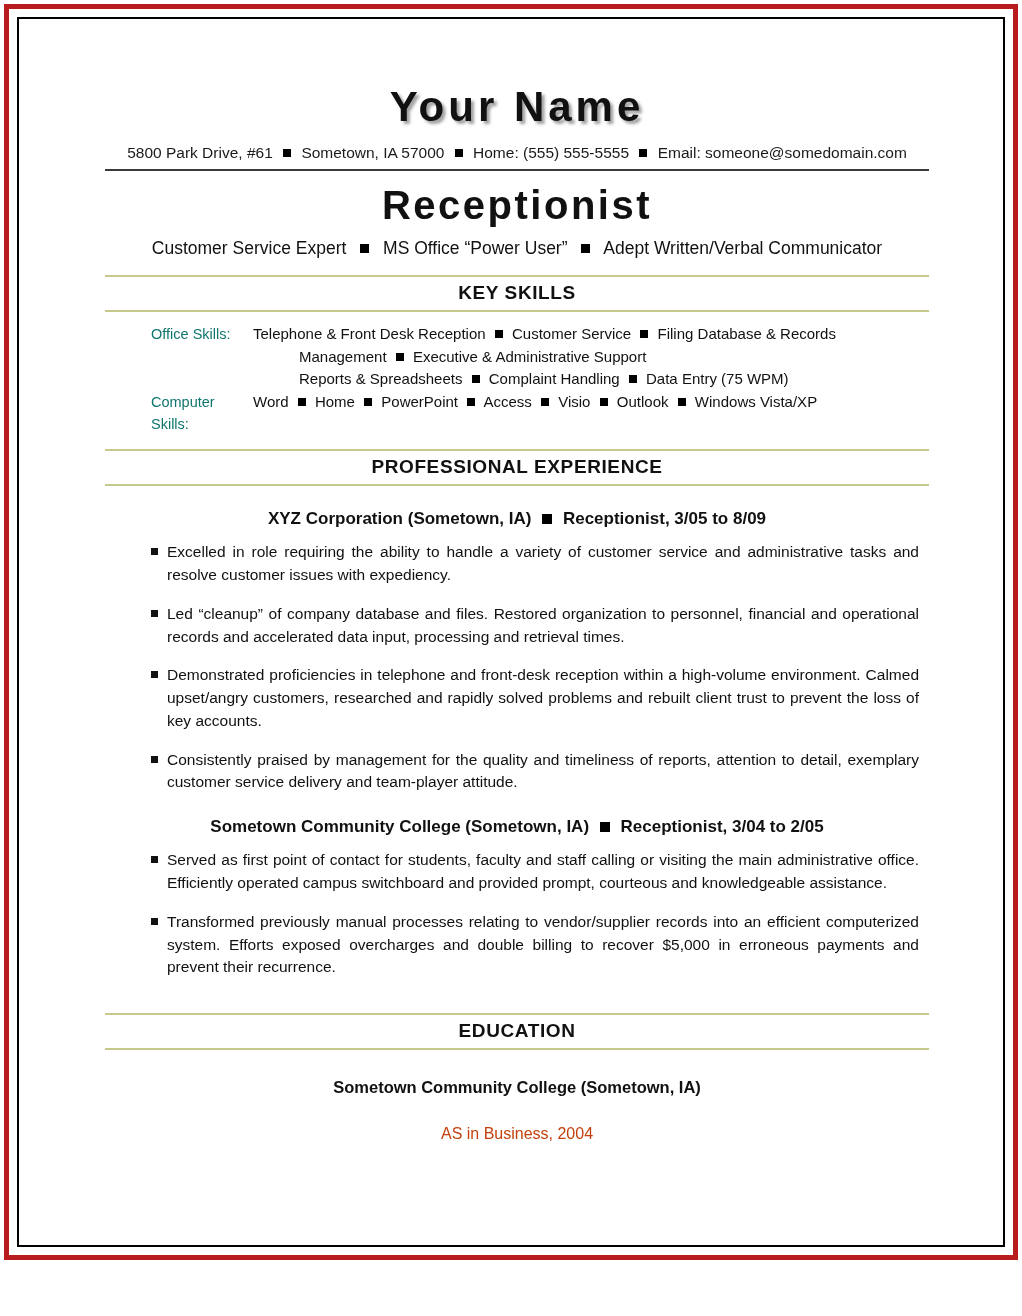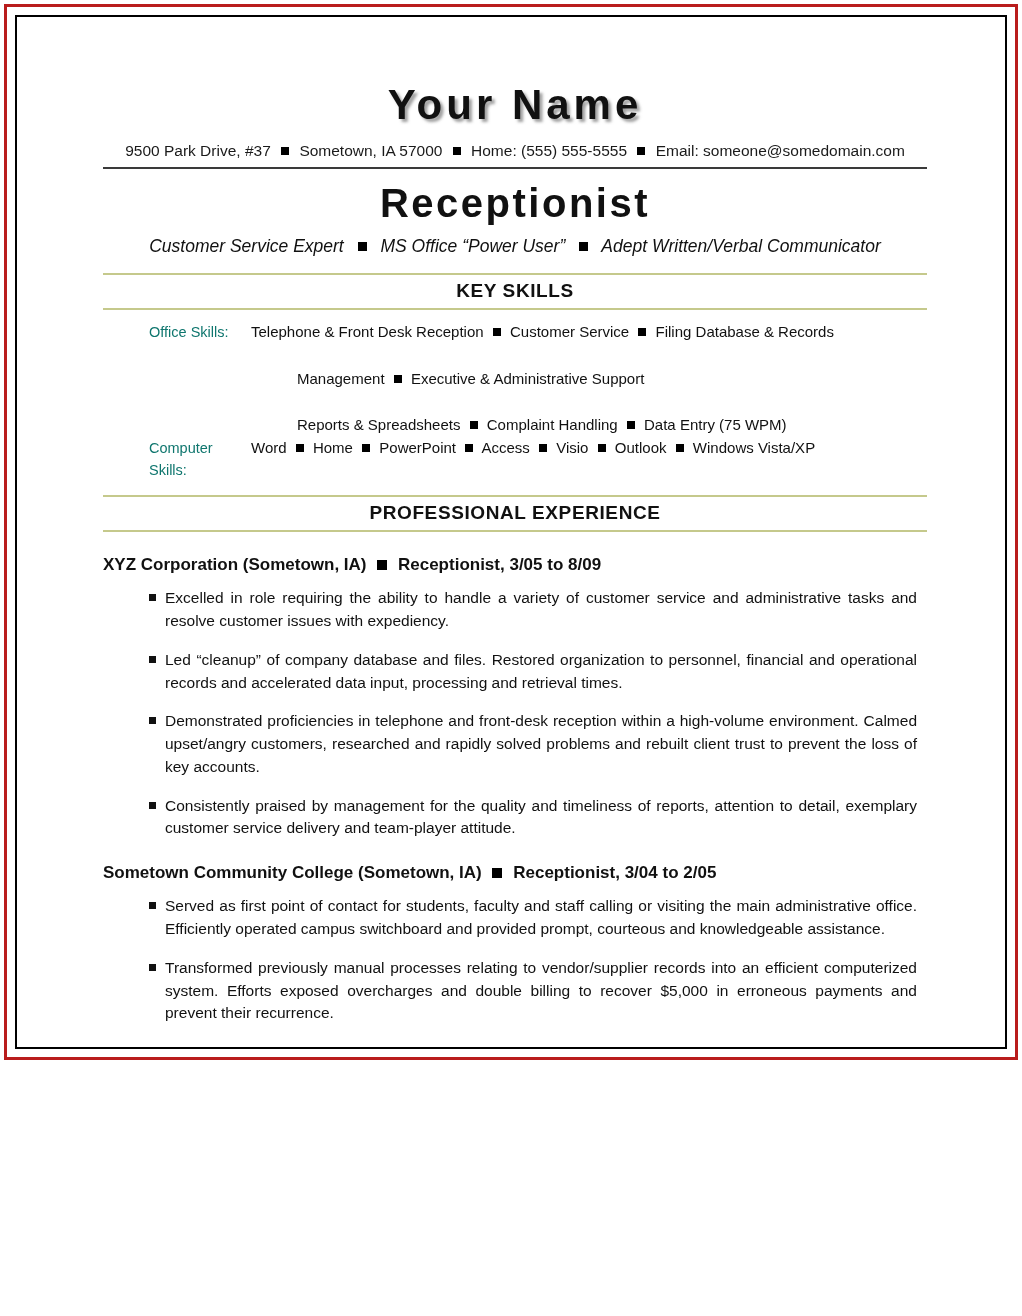--- a/index.html
+++ b/index.html
@@ -8,22 +8,22 @@
     width:1022px;
     height:1316px;
     background:#ffffff;
     font-family:"Liberation Sans", sans-serif;
   }
 
   
   .page-frame {
     position:absolute;
     left:4px; top:4px;
-    width:1014px; height:1056px;
-    border:3px solid #b91c1c;
+    width:1014px; height:1256px;
+    border:5px solid #b91c1c;
     background:#ffffff;
   }
   .page-inner {
     position:absolute;
     left:8px; top:8px;
     right:8px; bottom:8px;
     border:2px solid #000000;
     background:#ffffff;
     overflow:hidden;
   }
@@ -84,21 +84,20 @@
     font-weight:bold;
     letter-spacing:2.5px;
     color:#111;
     padding-top:11px;
     line-height:1.15;
   }
 
   .tagline {
     text-align:center;
     font-size:17.5px;
-    font-style:italic;
     color:#111;
     padding-top:10px;
     padding-bottom:12px;
     white-space:nowrap;
   }
   .tagline .sq { width:9px; height:9px; margin:0 9px 2px 9px; }
 
   
   .section-band {
     border-top:2.5px solid #c5c98c;
@@ -137,27 +136,27 @@
     font-size:15px;
     color:#111;
     line-height:1.52;
   }
   .skills-val .sq { width:8px; height:8px; margin:0 5px 2px 5px; }
   .skills-extra {
     padding-left:194px;
     font-size:15px;
     color:#111;
     line-height:1.52;
-    margin-top:24px;
   }
   .skills-extra .sq { width:8px; height:8px; margin:0 5px 2px 5px; }
 
   
   .exp-block { padding-top:4px; }
   .exp-head {
+    text-align:center;
     font-size:17px;
     font-weight:bold;
     color:#111;
     padding-top:18px;
     padding-bottom:11px;
     line-height:1.3;
   }
   .exp-head .sq { width:10px; height:10px; margin:0 6px 2px 6px; }
 
   ul.bullets { list-style:none; }
@@ -205,21 +204,21 @@
 
 <div class="page-frame">
 <div class="page-inner">
 <div class="sheet">
 
   <div class="content">
 
     <div class="name">Your Name</div>
 
     <div class="contact">
-      <span>9500 Park Drive, #37</span>
+      <span>5800 Park Drive, #61</span>
       <span class="sq"></span>
       <span>Sometown, IA 57000</span>
       <span class="sq"></span>
       <span>Home: (555) 555-5555</span>
       <span class="sq"></span>
       <span>Email: someone@somedomain.com</span>
     </div>
 
     <div class="rule-dark"></div>
 

